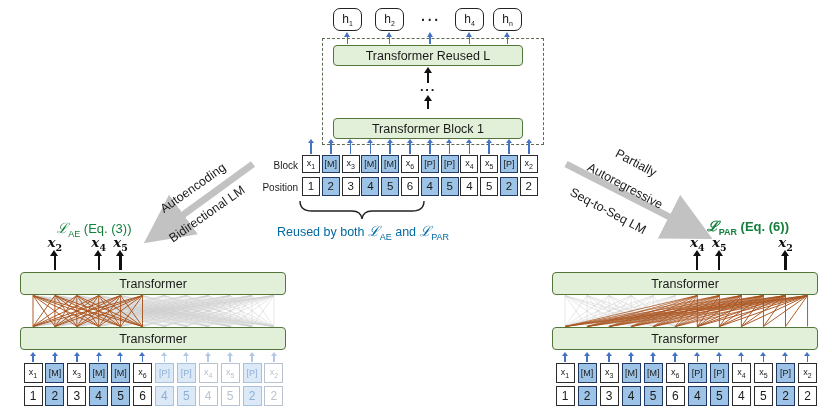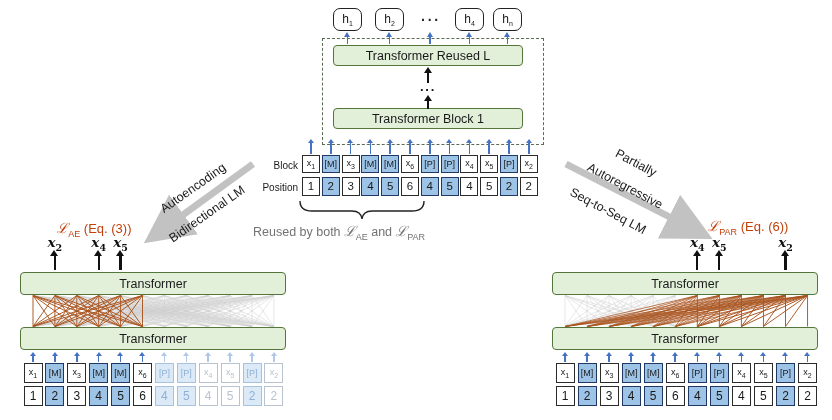--- a/index.html
+++ b/index.html
@@ -17,24 +17,24 @@
   .cell{position:absolute;box-sizing:border-box;border:1.2px solid #2b2b2b;background:#fff;
         display:flex;align-items:center;justify-content:center;line-height:1;}
   .cell.hl{background:#9dc3e6;border-color:#203864;}
   .cell.faded{border-color:#b9c2cf;color:#b9c2cf;}
   .cell.fadedhl{background:#dce9f7;border-color:#a8c2de;color:#8fb0d6;}
   .arr{position:absolute;}
   .arrhead{position:absolute;top:0;left:0;width:0;height:0;}
   .arrstem{position:absolute;}
   .rowlabel{position:absolute;font-size:10px;text-align:right;color:#1a1a1a;}
   .rot{position:absolute;white-space:nowrap;font-size:12.5px;color:#1a1a1a;}
-  .caption{position:absolute;font-size:12.5px;color:#737373;}
+  .caption{position:absolute;font-size:12.5px;text-align:center;color:#0369a1;}
   .scriptL{font-family:"DejaVu Serif",serif;font-style:italic;font-size:14px;}
   .losssub{font-size:9px;font-family:"Liberation Sans",sans-serif;font-style:normal;}
-  .losslabel{position:absolute;font-size:13px;text-align:center;white-space:nowrap;color:#c2410c;}
+  .losslabel{position:absolute;font-size:13px;text-align:center;white-space:nowrap;color:#15803d;}
   .outlabel{position:absolute;text-align:center;font-family:"DejaVu Serif",serif;
             font-style:italic;font-weight:bold;font-size:13.5px;color:#111;white-space:nowrap;}
   .outlabel sub{font-size:9.5px;font-style:normal;}
   .mdots{position:absolute;display:flex;align-items:center;justify-content:center;
          font-weight:bold;font-size:13px;letter-spacing:1px;color:#111;}
   .watermark{position:absolute;font-size:19px;font-weight:600;letter-spacing:1px;
              color:rgba(255,255,255,0.82);z-index:50;white-space:nowrap;}
 </style>
 </head>
 <body>
@@ -48,36 +48,36 @@
       </marker>
     </defs>
     <line x1="253" y1="164" x2="158" y2="233" stroke="#c2c2c2" stroke-width="7" marker-end="url(#gmark)"></line>
     <line x1="566" y1="164" x2="697" y2="231" stroke="#c2c2c2" stroke-width="7" marker-end="url(#gmark)"></line>
     <path d="M 300 201 Q 300 211 312 211 L 352 211 Q 361 211 362 219
           Q 363 211 372 211 L 412 211 Q 424 211 424 201" fill="none" stroke="#222" stroke-width="1.4"></path>
   </svg>
 
   <div class="dashedbox" style="left:322px;top:38px;width:222px;height:107px;"></div>
   <div class="greenbar" style="left:333px;top:45px;width:190px;height:21px;">Transformer Reused L</div>
-  <div class="greenbar" style="left:333px;top:108px;width:190px;height:21px;">Transformer Block 1</div>
+  <div class="greenbar" style="left:333px;top:118px;width:190px;height:21px;">Transformer Block 1</div>
   <div class="mdots" style="left:416px;top:83px;width:24px;height:13px;">···</div>
 
   <div class="rowlabel" style="left:252px;top:160px;width:46px;">Block</div>
   <div class="rowlabel" style="left:247px;top:182px;width:51px;">Position</div>
 
   <div class="caption" id="caption" style="left:253px;top:221px;width:220px;"><span>Reused by both </span><span class="scriptL">ℒ</span><sub class="losssub">AE</sub><span> and </span><span class="scriptL">ℒ</span><sub class="losssub">PAR</sub></div>
 
   <div class="rot" style="left:193px;top:188px;transform:translate(-50%,-50%) rotate(-35deg);">Autoencoding</div>
   <div class="rot" style="left:207px;top:214px;transform:translate(-50%,-50%) rotate(-35deg);">Bidirectional LM</div>
   <div class="rot" style="left:636px;top:163px;transform:translate(-50%,-50%) rotate(28deg);">Partially</div>
   <div class="rot" style="left:625px;top:186px;transform:translate(-50%,-50%) rotate(28deg);">Autoregressive</div>
   <div class="rot" style="left:608px;top:211px;transform:translate(-50%,-50%) rotate(28deg);">Seq-to-Seq LM</div>
 
   <div class="losslabel" id="loss-left" style="left:33px;top:218px;width:122px;"><span class="scriptL">ℒ</span><sub class="losssub">AE</sub><span> (Eq. (3))</span></div>
-  <div class="losslabel" id="loss-right" style="left:687px;top:216px;width:122px;"><span class="scriptL">ℒ</span><sub class="losssub">PAR</sub><span> (Eq. (6))</span></div>
+  <div class="losslabel" id="loss-right" style="left:687px;top:216px;width:122px;font-weight:bold;"><span class="scriptL">ℒ</span><sub class="losssub">PAR</sub><span> (Eq. (6))</span></div>
 
   <div class="greenbar" style="left:20px;top:272px;width:266px;height:23px;">Transformer</div>
   <svg class="lay" id="att-left" style="left:20px;top:295px;" width="266" height="32" viewBox="0 0 266 32">
       <line x1="13" y1="31.5" x2="144.39999999999998" y2="0.5" stroke="#cfcfcf" stroke-width="0.55" stroke-opacity="0.9"></line>
       <line x1="13" y1="31.5" x2="166.29999999999998" y2="0.5" stroke="#cfcfcf" stroke-width="0.55" stroke-opacity="0.9"></line>
       <line x1="13" y1="31.5" x2="188.2" y2="0.5" stroke="#cfcfcf" stroke-width="0.55" stroke-opacity="0.9"></line>
       <line x1="13" y1="31.5" x2="210.1" y2="0.5" stroke="#cfcfcf" stroke-width="0.55" stroke-opacity="0.9"></line>
       <line x1="13" y1="31.5" x2="232" y2="0.5" stroke="#cfcfcf" stroke-width="0.55" stroke-opacity="0.9"></line>
       <line x1="13" y1="31.5" x2="253.89999999999998" y2="0.5" stroke="#cfcfcf" stroke-width="0.55" stroke-opacity="0.9"></line>
       <line x1="34.9" y1="31.5" x2="144.39999999999998" y2="0.5" stroke="#cfcfcf" stroke-width="0.55" stroke-opacity="0.9"></line>

